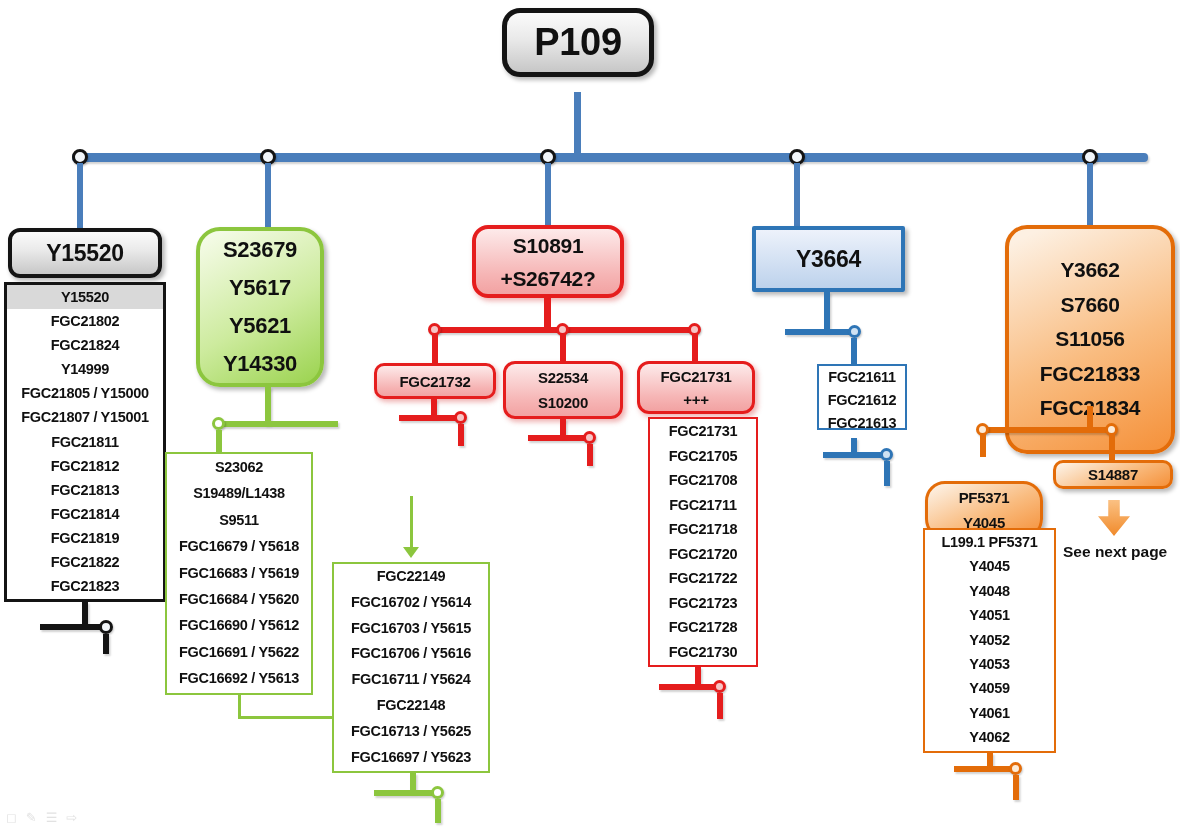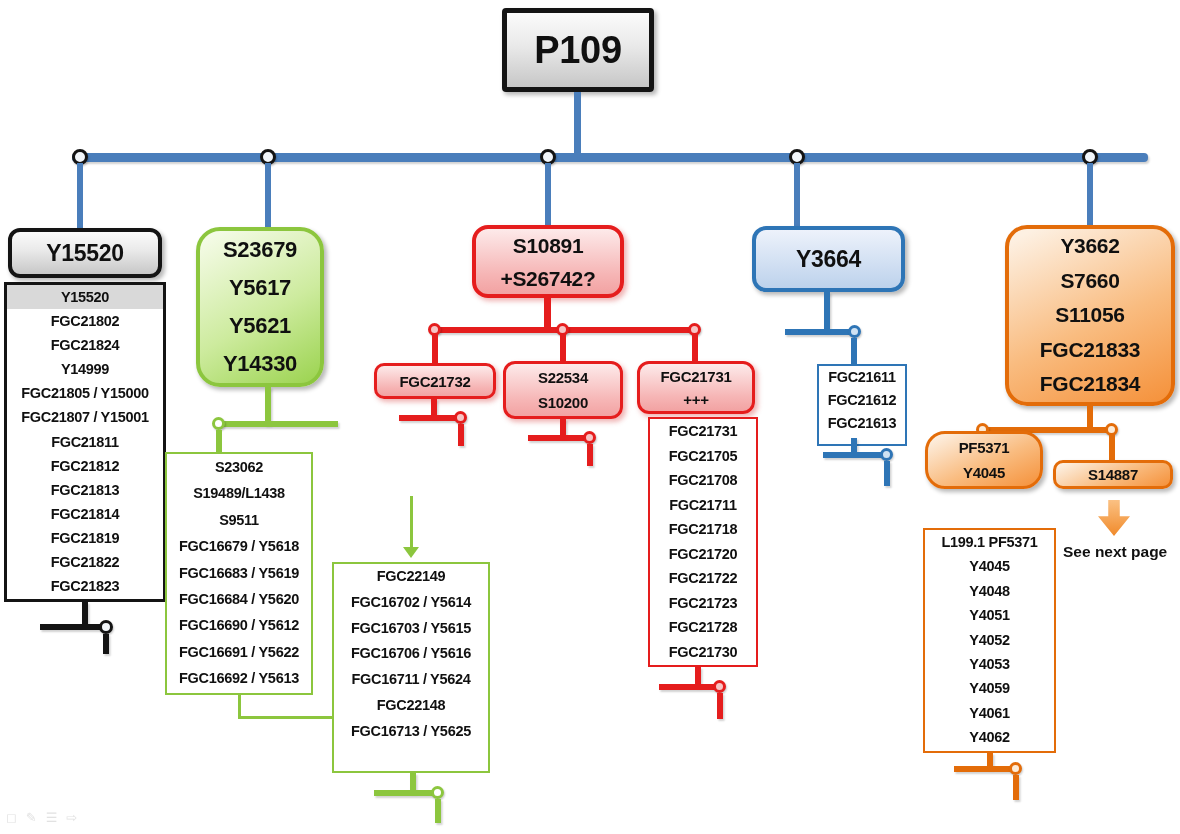--- a/index.html
+++ b/index.html
@@ -19,21 +19,21 @@
 .c-red{background:var(--red,#e51d1d)}
 .c-blue{background:var(--blue,#2e75b6)}
 .c-orange{background:var(--orange,#e36c09)}
 .box-gray{border:4px solid var(--ink,#141414);border-radius:14px;
   background:linear-gradient(180deg,#fbfbfb,#e9e9e9 45%,#c7c7c7)}
 .box-green{border:4px solid var(--green,#8cc63e);border-radius:24px;
   background:linear-gradient(150deg,#f4fbe6 5%,#cdeb9e 55%,#9bd34f)}
 .box-red{border:3.5px solid var(--red,#e51d1d);border-radius:14px;
   background:linear-gradient(180deg,#fdeaea,#f6b5b5 70%,#f2a2a2);
   box-shadow:2.5px 3px 5px rgba(210,40,40,.35)}
-.box-blue{border:3.5px solid var(--blue,#2e75b6);border-radius:14px;
+.box-blue{border:3.5px solid var(--blue,#2e75b6);border-radius:2px;
   background:linear-gradient(180deg,#edf2fb,#bdd2ec)}
 .box-orange{border:3.5px solid var(--orange,#e36c09);border-radius:18px;
   background:linear-gradient(155deg,#fdf0e2 5%,#f9bc80 55%,#f5913a)}
 .list-black{border:3px solid var(--ink,#141414)}
 .list-black .row:first-child{background:#d9d9d9}
 .list-green{border:2.5px solid var(--green,#8cc63e)}
 .list-red{border:2.5px solid var(--red,#e51d1d)}
 .list-blue{border:2.5px solid var(--blue,#2e75b6)}
 .list-orange{border:2.5px solid var(--orange,#e36c09)}
 .node-ink{border:3.5px solid var(--ink,#141414);background:#f2f6fa}
@@ -46,21 +46,21 @@
 .block-arrow{position:absolute;clip-path:polygon(32% 0,68% 0,68% 45%,100% 45%,50% 100%,0 45%,32% 45%);
   background:linear-gradient(180deg,#fbc183,#f08a2b);filter:drop-shadow(1.5px 2px 1.5px rgba(0,0,0,.25))}
 .note{position:absolute;font-size:15.5px;font-weight:700;white-space:nowrap}
 .ghost{position:absolute;color:#e2e2e2;font-size:13px;display:flex;gap:9px}
 </style>
 </head>
 <body>
 
 <div id="canvas">
 
-  <div class="box box-gray" style="left:502px;top:8px;width:152px;height:84px;font-size:38px;border-width:5px;border-radius:4px">
+  <div class="box box-gray" style="left:502px;top:8px;width:152px;height:69px;font-size:38px;border-width:5px;border-radius:18px">
     <div class="title-line">P109</div>
   </div>
   <div class="line c-bus" style="left:574px;top:92px;width:7px;height:67px"></div>
 
   <div class="line c-bus lsh" style="left:72px;top:153px;width:1076px;height:9px;border-radius:4px"></div>
   <div class="node node-ink" style="left:72px;top:149px;width:16px;height:16px"></div>
   <div class="node node-ink" style="left:260px;top:149px;width:16px;height:16px"></div>
   <div class="node node-ink" style="left:540px;top:149px;width:16px;height:16px"></div>
   <div class="node node-ink" style="left:789px;top:149px;width:16px;height:16px"></div>
   <div class="node node-ink" style="left:1082px;top:149px;width:16px;height:16px"></div>
@@ -119,20 +119,21 @@
   <div class="line c-green" style="left:410px;top:496px;width:2.5px;height:54px"></div>
   <div class="arrowhead" style="left:403px;top:547px"></div>
   <div class="list list-green" style="left:332px;top:562px;width:158px;height:211px;line-height:25.8px">
       <div class="row">FGC22149</div>
       <div class="row">FGC16702 / Y5614</div>
       <div class="row">FGC16703 / Y5615</div>
       <div class="row">FGC16706 / Y5616</div>
       <div class="row">FGC16711 / Y5624</div>
       <div class="row">FGC22148</div>
       <div class="row">FGC16713 / Y5625</div>
+      <div class="row">FGC16697 / Y5623</div>
     </div>
   <div class="line c-green lsh" style="left:410px;top:773px;width:6px;height:20px"></div>
   <div class="line c-green lsh" style="left:374px;top:790px;width:64px;height:6px"></div>
   <div class="node node-green" style="left:431px;top:786px;width:13px;height:13px"></div>
   <div class="line c-green lsh" style="left:435px;top:799px;width:6px;height:24px"></div>
 
   <div class="box box-red" style="left:472px;top:225px;width:152px;height:73px;font-size:21px;line-height:33px;border-width:4px;border-radius:16px">
       <div class="title-line">S10891</div>
       <div class="title-line">+S26742?</div>
     </div>
@@ -183,45 +184,45 @@
   <div class="node node-red" style="left:713px;top:680px;width:13px;height:13px"></div>
   <div class="line c-red lsh" style="left:717px;top:693px;width:6px;height:26px"></div>
 
   <div class="box box-blue" style="left:752px;top:226px;width:153px;height:66px;font-size:23px;border-width:4px">
     <div class="title-line">Y3664</div>
   </div>
   <div class="line c-blue lsh" style="left:824px;top:292px;width:6px;height:40px"></div>
   <div class="line c-blue lsh" style="left:785px;top:329px;width:72px;height:6px"></div>
   <div class="node node-blue" style="left:848px;top:325px;width:13px;height:13px"></div>
   <div class="line c-blue" style="left:851px;top:338px;width:6px;height:26px"></div>
-  <div class="list list-blue" style="left:817px;top:364px;width:90px;height:82px;line-height:23px">
+  <div class="list list-blue" style="left:817px;top:364px;width:90px;height:66px;line-height:23px">
       <div class="row">FGC21611</div>
       <div class="row">FGC21612</div>
       <div class="row">FGC21613</div>
     </div>
   <div class="line c-blue lsh" style="left:851px;top:438px;width:6px;height:17px"></div>
   <div class="line c-blue lsh" style="left:823px;top:452px;width:64px;height:6px"></div>
   <div class="node node-blue" style="left:880px;top:448px;width:13px;height:13px"></div>
   <div class="line c-blue lsh" style="left:884px;top:461px;width:6px;height:25px"></div>
 
-  <div class="box box-orange" style="left:1005px;top:225px;width:170px;height:181px;font-size:21px;line-height:34.5px;border-width:4px;border-radius:22px">
+  <div class="box box-orange" style="left:1005px;top:225px;width:170px;height:229px;font-size:21px;line-height:34.5px;border-width:4px;border-radius:22px">
       <div class="title-line">Y3662</div>
       <div class="title-line">S7660</div>
       <div class="title-line">S11056</div>
       <div class="title-line">FGC21833</div>
       <div class="title-line">FGC21834</div>
     </div>
   <div class="line c-orange" style="left:1087px;top:406px;width:6px;height:24px"></div>
   <div class="line c-orange lsh" style="left:980px;top:427px;width:135px;height:6px"></div>
   <div class="node node-orange" style="left:976px;top:423px;width:13px;height:13px"></div>
   <div class="node node-orange" style="left:1105px;top:423px;width:13px;height:13px"></div>
   <div class="line c-orange" style="left:980px;top:433px;width:6px;height:24px"></div>
   <div class="line c-orange" style="left:1109px;top:433px;width:6px;height:27px"></div>
 
-  <div class="box box-orange" style="left:925px;top:431px;width:118px;height:58px;font-size:15px;line-height:25px;border-width:3px;border-radius:20px">
+  <div class="box box-orange" style="left:925px;top:481px;width:118px;height:58px;font-size:15px;line-height:25px;border-width:3px;border-radius:20px">
       <div class="title-line">PF5371</div>
       <div class="title-line">Y4045</div>
     </div>
   <div class="box box-orange" style="left:1053px;top:460px;width:120px;height:29px;font-size:15px;border-width:3px;border-radius:10px">
     <div class="title-line">S14887</div>
   </div>
   <div class="block-arrow" style="left:1098px;top:500px;width:32px;height:36px"></div>
   <div class="note" style="left:1063px;top:543px">See next page</div>
 
   <div class="list list-orange" style="left:923px;top:528px;width:133px;height:225px;line-height:24.4px">

